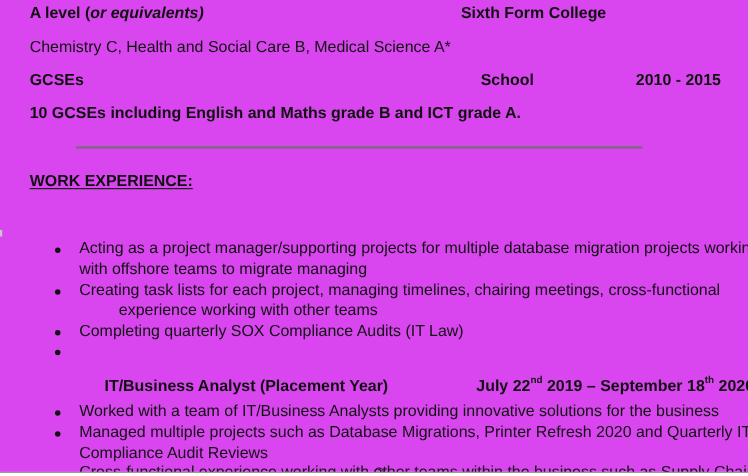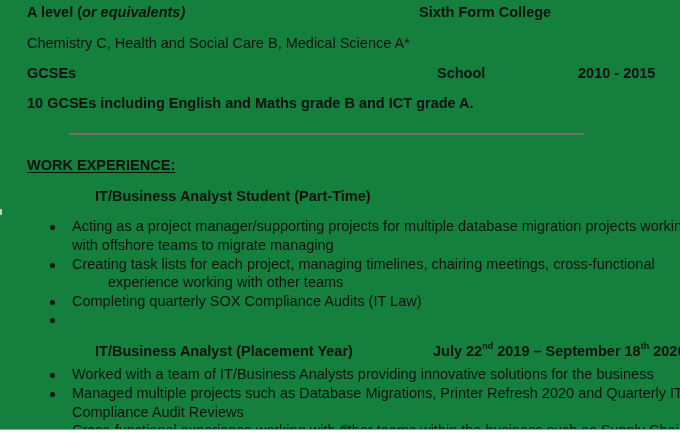--- a/index.html
+++ b/index.html
@@ -13,21 +13,21 @@
       overflow: hidden;
       position: relative;
       font-family: "Liberation Sans", sans-serif;
       color: #111111;
       font-size: 14px;
     }
     .page {
       position: absolute;
       left: 0; top: 0;
       width: 680px; height: 433px;
-      background: #15803d;
+      background: #d946ef;
     }
     .abs { position: absolute; white-space: nowrap; }
     .bold { font-weight: bold; }
     .italic { font-style: italic; }
     sup { font-size: 9px; line-height: 0; position: relative; top: -1px; vertical-align: super; }
 
     .hr {
       position: absolute;
       left: 69px; top: 133px;
       width: 515px; height: 2px;
@@ -81,21 +81,20 @@
   <div class="abs bold" style="left:27px; top:65px; font-size:14.5px;">GCSEs</div>
   <div class="abs bold" style="left:437px; top:65px; font-size:14.5px;">School</div>
   <div class="abs bold" style="left:578px; top:65px; font-size:14.5px;">2010 - 2015</div>
 
   <div class="abs" style="left:27px; top:95px; font-size:14.5px;font-weight:bold;">10 GCSEs including English and Maths grade B and ICT grade A.</div>
 
   <div class="hr"></div>
 
   <div class="abs bold section-heading" style="left:27px; top:157px; font-size:14.5px;">WORK EXPERIENCE:</div>
 
-  <div class="abs bold" style="left:95px; top:188px; font-size:14.5px;">IT/Business Analyst Student (Part-Time)</div>
 
   <div class="bullet" style="left:50px; top:225px;"></div>
   <div class="abs" style="left:72px; top:218px; font-size:14.5px;">Acting as a project manager/supporting projects for multiple database migration projects working</div>
   <div class="abs" style="left:72px; top:237px; font-size:14.5px;">with offshore teams to migrate managing</div>
 
   <div class="bullet" style="left:50px; top:263px;"></div>
   <div class="abs" style="left:72px; top:256px; font-size:14.5px;">Creating task lists for each project, managing timelines, chairing meetings, cross-functional</div>
   <div class="abs" style="left:72px; top:274px; font-size:14.5px;margin-left:36px;">experience working with other teams</div>
 
   <div class="bullet" style="left:50px; top:300px;"></div>

